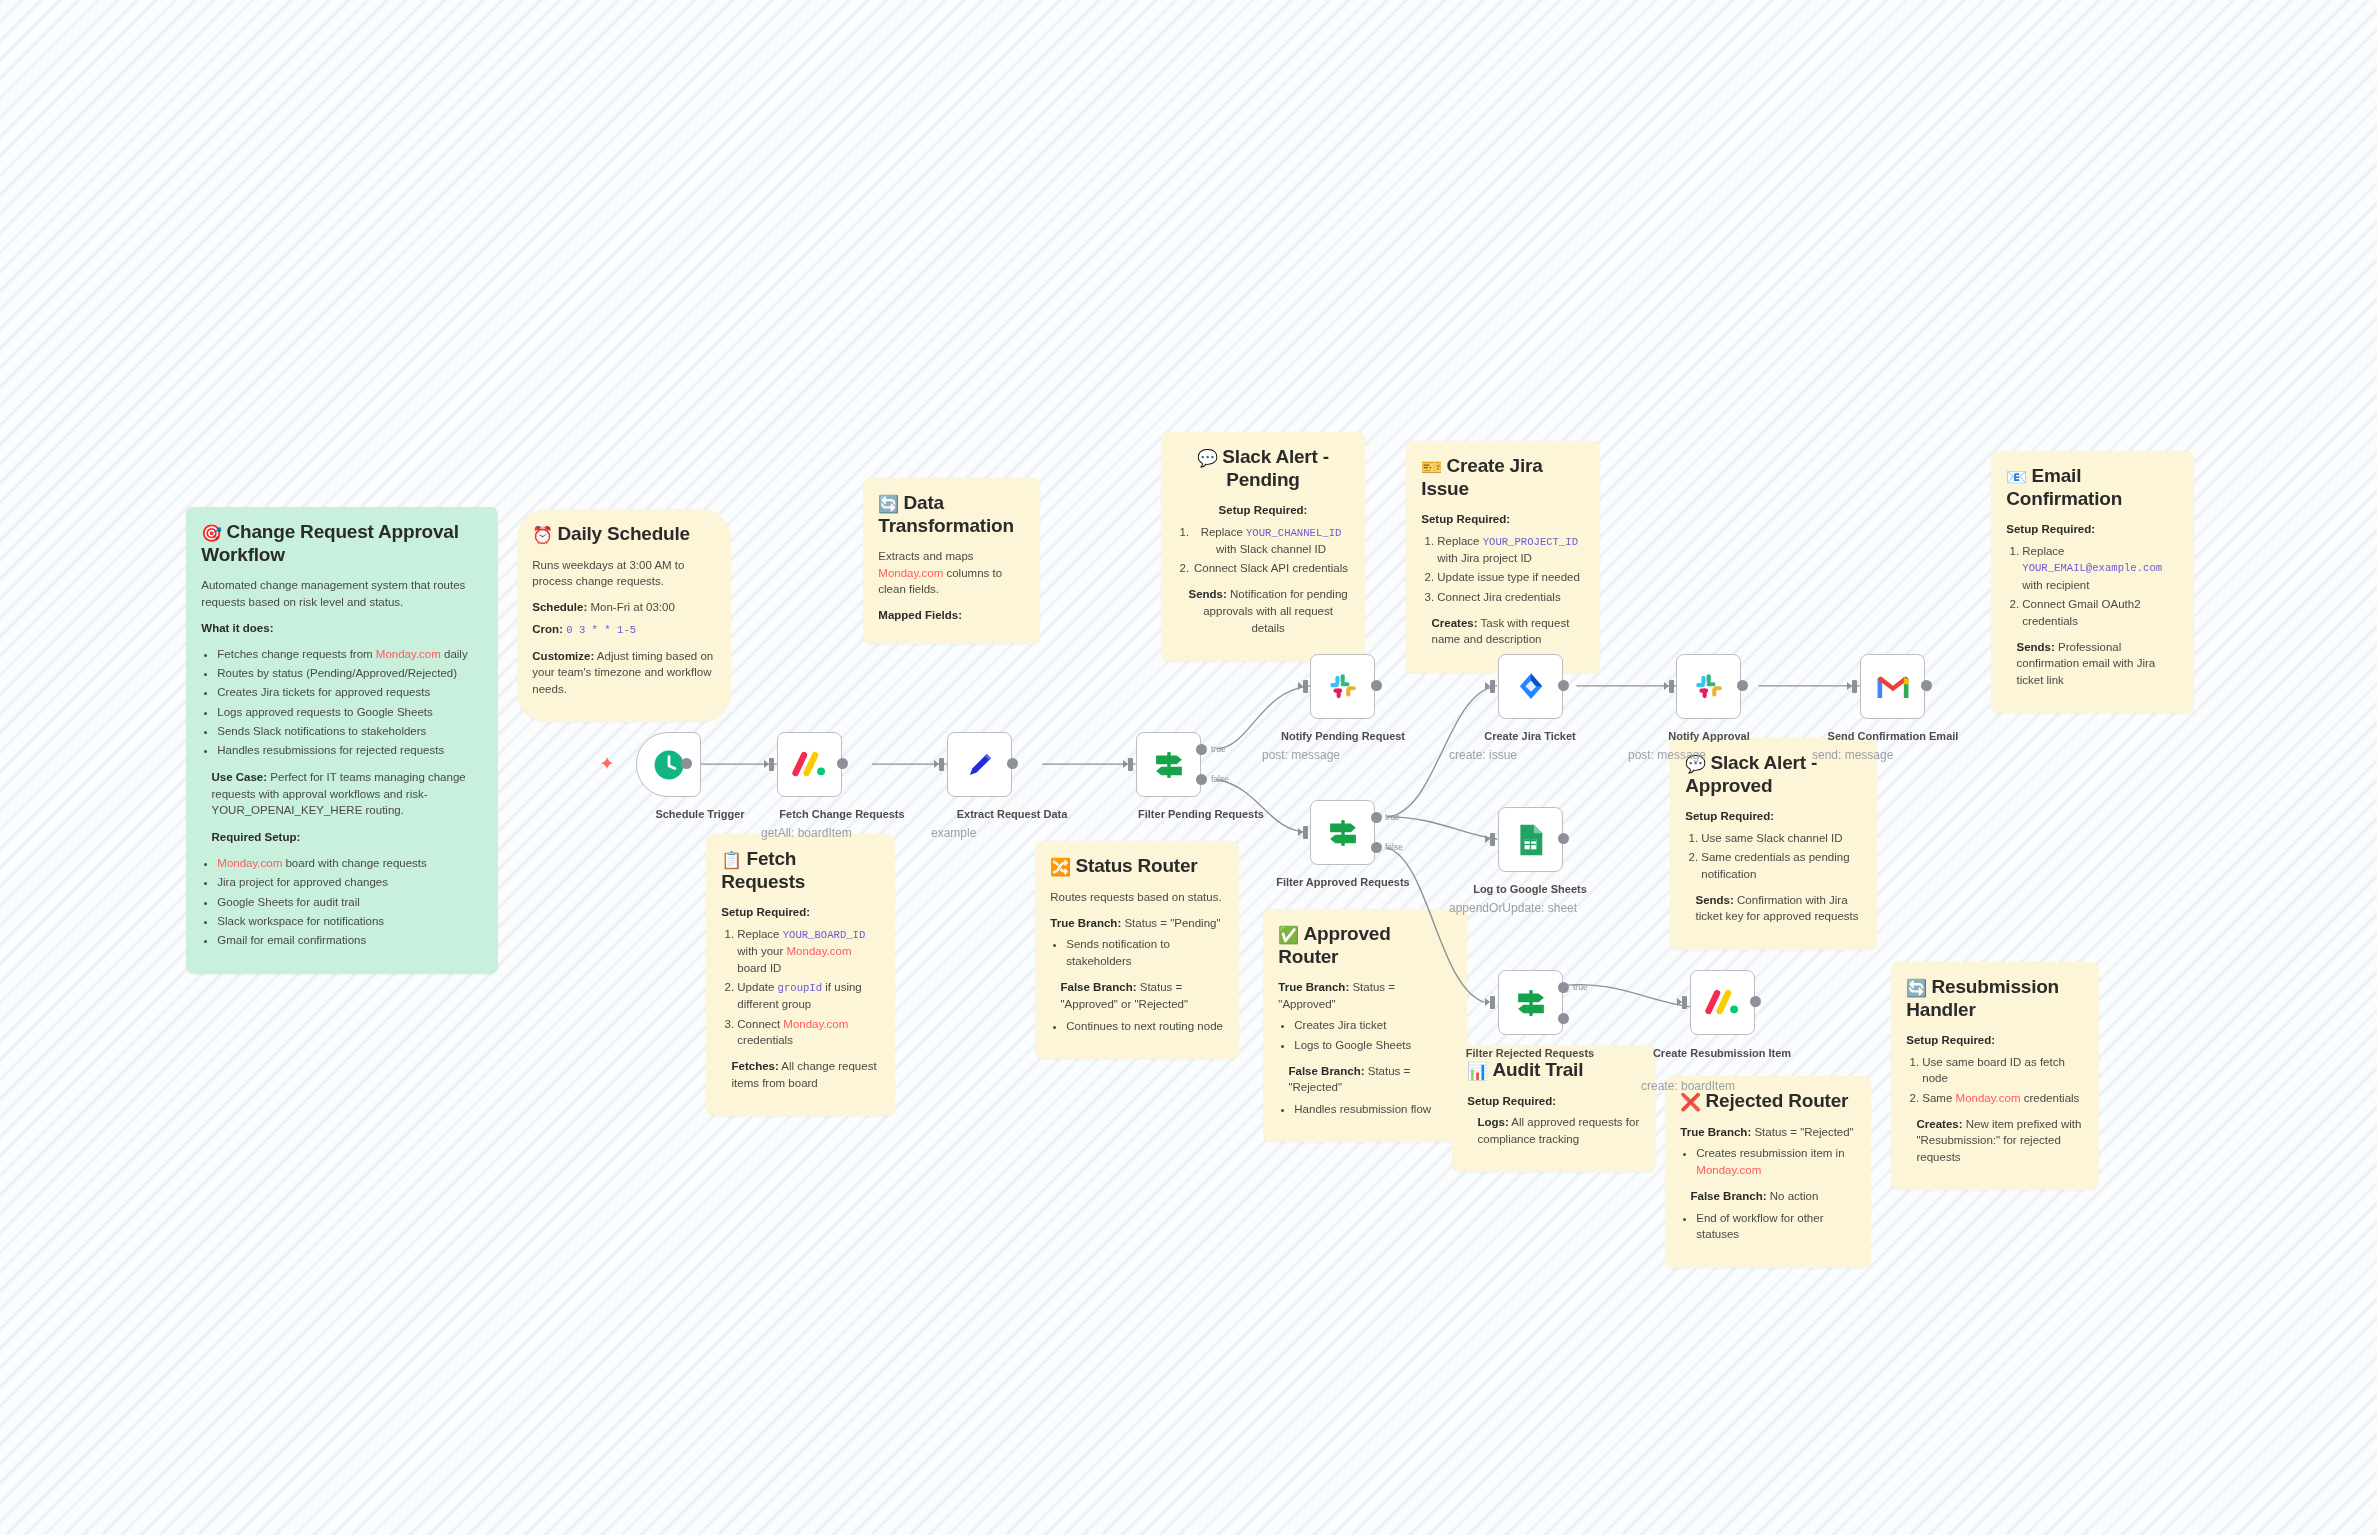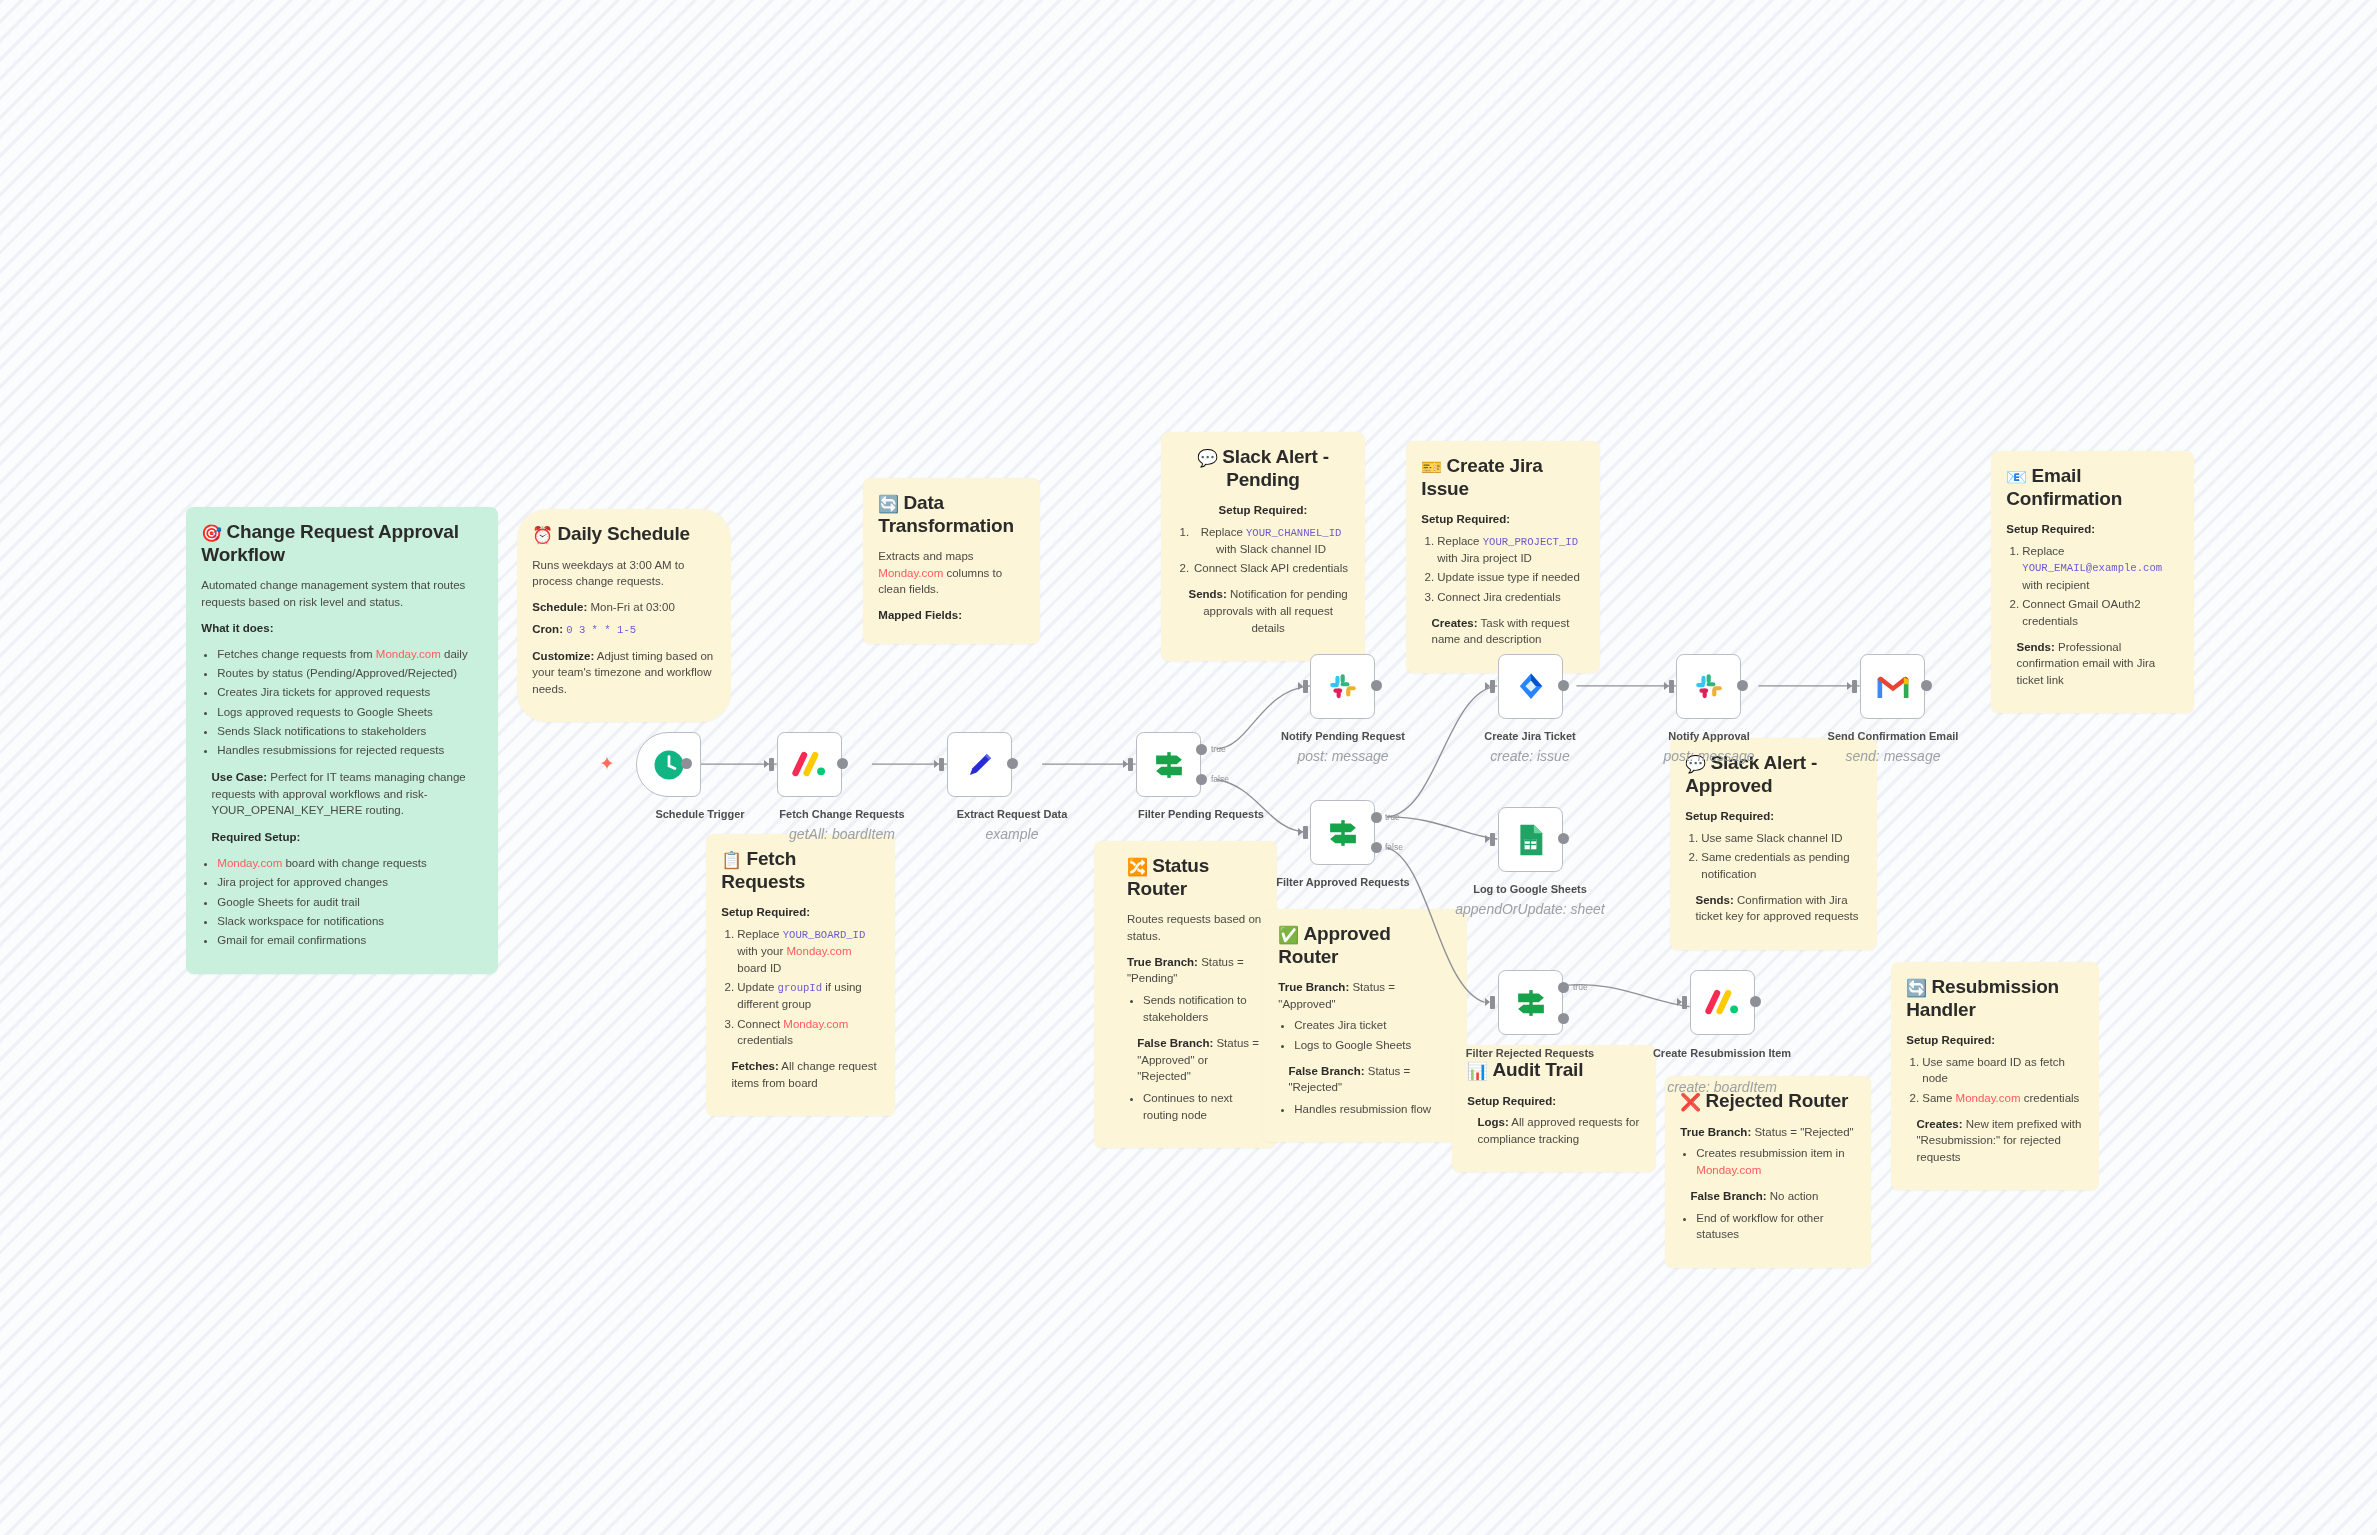--- a/index.html
+++ b/index.html
@@ -75,27 +75,25 @@
     font-size:11px;
     font-weight:bold;
     color:#4d4d4d;
     width:162px;
     z-index:7;
     pointer-events:none;
     line-height:1.18;
   }
   .nsub{
     position:absolute;
-    text-align:center;
-    font-size:14px;
+    font-size:12px;
     color:#9aa0a6;
     width:162px;
     z-index:7;
     pointer-events:none;
-    font-style:italic;
   }
   .port{
     position:absolute;
     width:11px;height:11px;border-radius:50%;
     background:#8d9096;
     z-index:7;
   }
   .plabel{
     position:absolute;
     font-size:8.5px;color:#8d9096;z-index:7;
@@ -215,21 +213,21 @@
     <h3><span class="emo">📋</span><span>Fetch Requests</span></h3>
     <p class="tight"><b>Setup Required:</b></p>
     <ol>
       <li>Replace <span class="code">YOUR_BOARD_ID</span> with your <span class="mon">Monday.com</span> board ID</li>
       <li>Update <span class="code">groupId</span> if using different group</li>
       <li>Connect <span class="mon">Monday.com</span> credentials</li>
     </ol>
     <p class="ind"><b>Fetches:</b> <span>All change request items from board</span></p>
   </div>
 
-  <div class="note" style="left:1094px;top:841px;width:183px;padding-left:33px;">
+  <div class="note" style="left:1035px;top:841px;width:204px;">
     <h3><span class="emo">🔀</span><span>Status Router</span></h3>
     <p>Routes requests based on status.</p>
     <p class="tight"><b>True Branch:</b> <span>Status = "Pending"</span></p>
     <ul>
       <li>Sends notification to stakeholders</li>
     </ul>
     <p class="ind tight"><b>False Branch:</b> <span>Status = "Approved" or "Rejected"</span></p>
     <ul>
       <li>Continues to next routing node</li>
     </ul>

